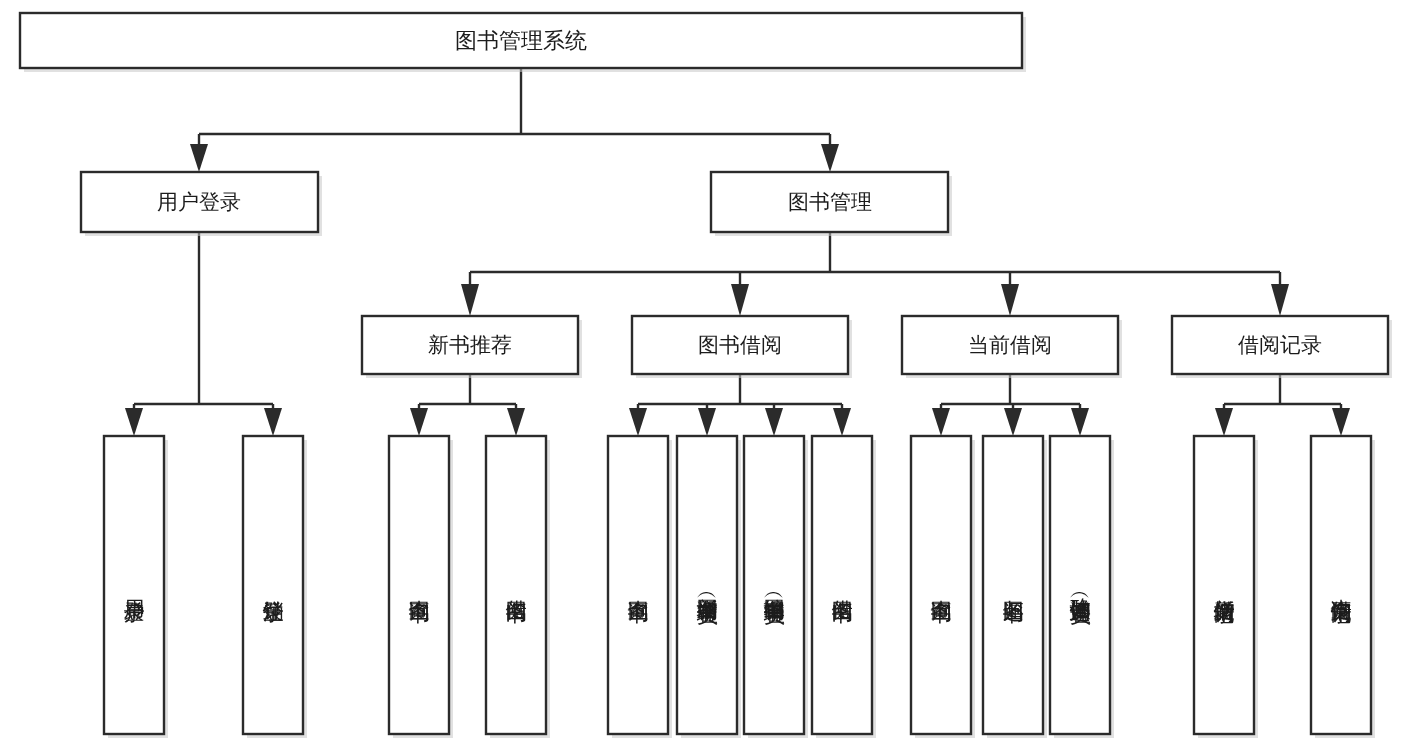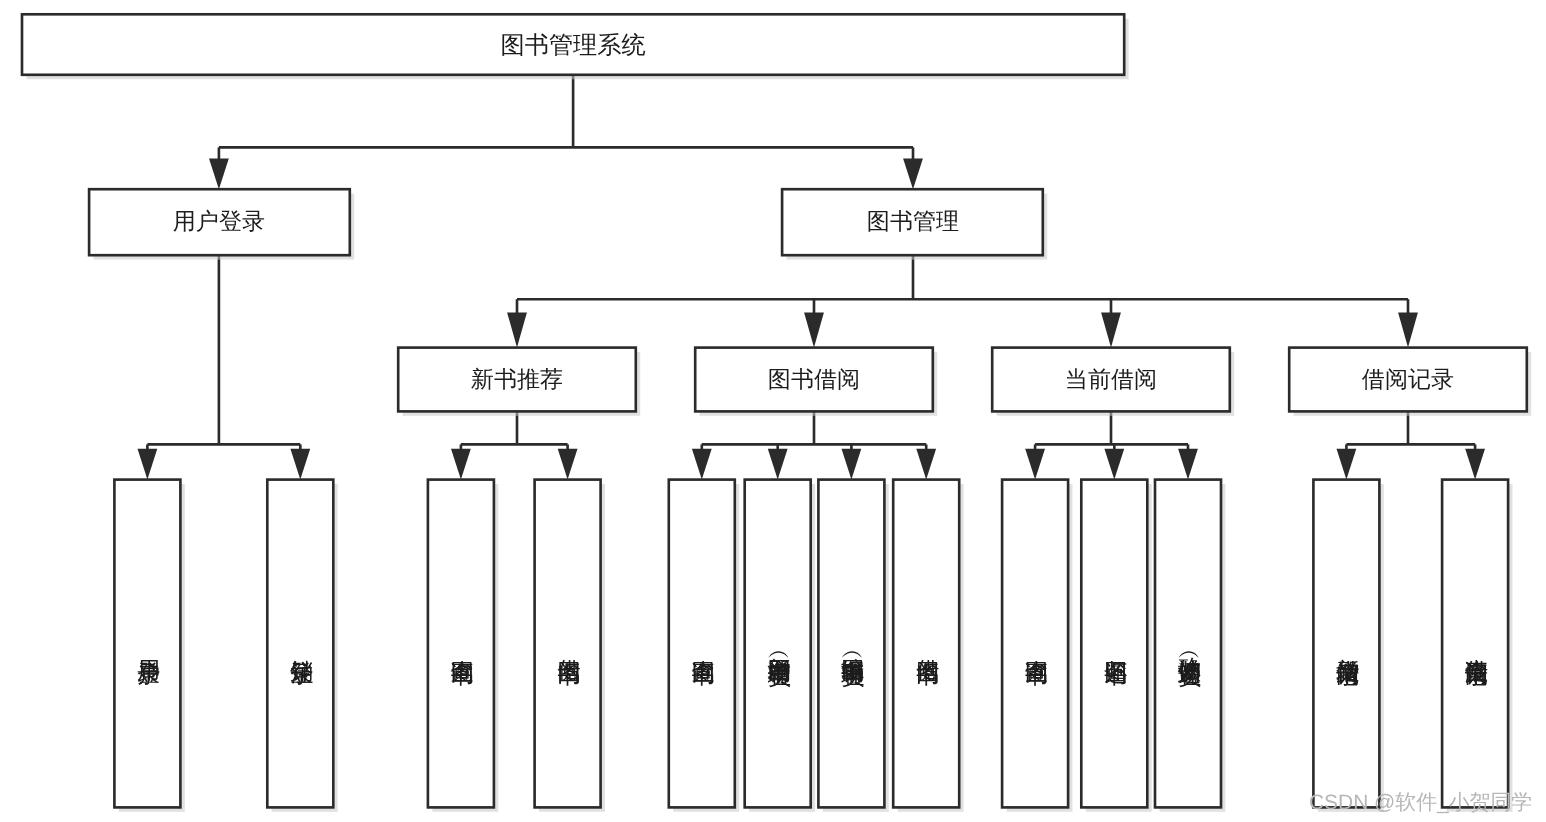--- a/index.html
+++ b/index.html
@@ -224,15 +224,14 @@
       <div class="vlabel" style="left: 677px; top: 436px; width: 60px; height: 298px;">新增图书（管理员）</div>
       <div class="vlabel" style="left: 744px; top: 436px; width: 60px; height: 298px;">编辑图书（管理员）</div>
       <div class="vlabel" style="left: 812px; top: 436px; width: 60px; height: 298px;">借阅图书</div>
       <div class="vlabel" style="left: 911px; top: 436px; width: 60px; height: 298px;">查询图书</div>
       <div class="vlabel" style="left: 983px; top: 436px; width: 60px; height: 298px;">归还图书</div>
       <div class="vlabel" style="left: 1050px; top: 436px; width: 60px; height: 298px;">确认归还（管理员）</div>
       <div class="vlabel" style="left: 1194px; top: 436px; width: 60px; height: 298px;">新增借阅记录</div>
       <div class="vlabel" style="left: 1311px; top: 436px; width: 60px; height: 298px;">查询借阅记录</div>
     </div>
 
-  <div class="watermark" style="left:1190px; top:716px;">CSDN @软件_小贺同学</div>
 
 </div>
 
 </body></html>

